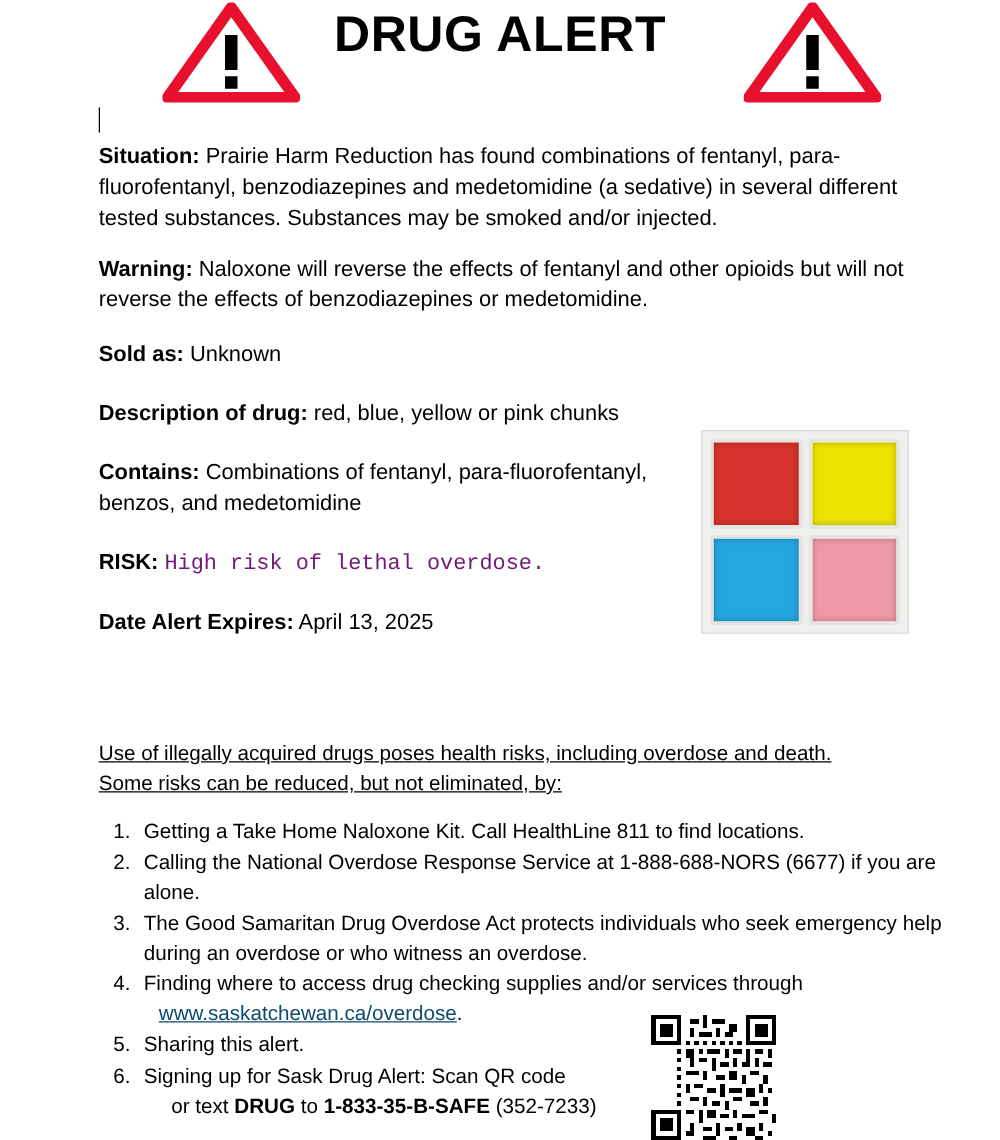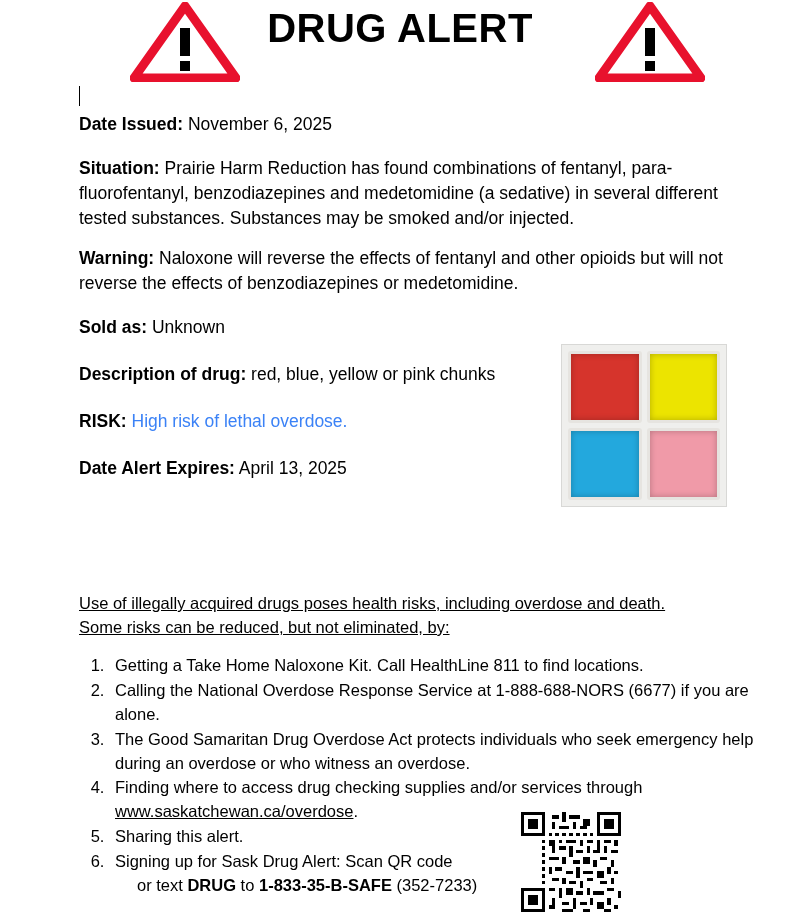--- a/index.html
+++ b/index.html
@@ -64,21 +64,22 @@
   .para {
     margin: 0 0 19px 0;
   }
   .para.tight {
     margin-bottom: 16px;
   }
   .lbl {
     font-weight: bold;
   }
   .risk-text {
-    color: #3b82f6;
+    color: #701a75;
+    font-family: Liberation Mono, monospace;
   }
 
   
   .photo {
     position: absolute;
     left: 561px;
     top: 344px;
     width: 166px;
     height: 163px;
     background: #efefed;
@@ -115,21 +116,22 @@
   }
   ol.risks {
     margin: 0;
     padding-left: 30px;
   }
   ol.risks li {
     margin-bottom: 1px;
     padding-left: 6px;
   }
   .link {
-    color: #000000;
+    color: #0c4a6e;
+    margin-left: 12px;
   }
   .sub-line {
     display: block;
     padding-left: 22px;
   }
 
   
   .qr {
     position: absolute;
     left: 512px;
@@ -160,41 +162,41 @@
         <rect x="50" y="26" width="10" height="28" fill="#000000"></rect>
         <rect x="50" y="59" width="10" height="10" fill="#000000"></rect>
       </svg>
     </div>
   </div>
 
   <div class="caret"></div>
 
   <div class="content">
 
-    <p class="para">
-      <span class="lbl">Date Issued:</span><span> November 6, 2025</span>
-    </p>
 
 
     <p class="para tight">
       <span class="lbl">Situation:</span><span> Prairie Harm Reduction has found combinations of fentanyl, para-fluorofentanyl, benzodiazepines and medetomidine (a sedative) in several different tested substances.  Substances may be smoked and/or injected.</span>
     </p>
 
     <p class="para">
       <span class="lbl">Warning:</span><span> Naloxone will reverse the effects of fentanyl and other opioids but will not reverse the effects of benzodiazepines or medetomidine.</span>
     </p>
 
     <p class="para" style="margin-bottom:22px; width:460px">
       <span class="lbl">Sold as:</span><span> Unknown</span>
     </p>
 
     <p class="para" style="margin-bottom:22px">
       <span class="lbl">Description of drug:</span><span> red, blue, yellow or pink chunks</span>
     </p>
 
+    <p class="para" style="margin-bottom:22px; width:460px">
+      <span class="lbl">Contains:</span><span> Combinations of fentanyl, para-fluorofentanyl, benzos, and medetomidine</span>
+    </p>
 
     <p class="para" style="margin-bottom:22px; width:460px">
       <span class="lbl">RISK:</span>
       <span class="risk-text">High risk of lethal overdose.</span>
     </p>
 
     <p class="para">
       <span class="lbl">Date Alert Expires:</span><span> April 13, 2025</span>
     </p>
   </div>

